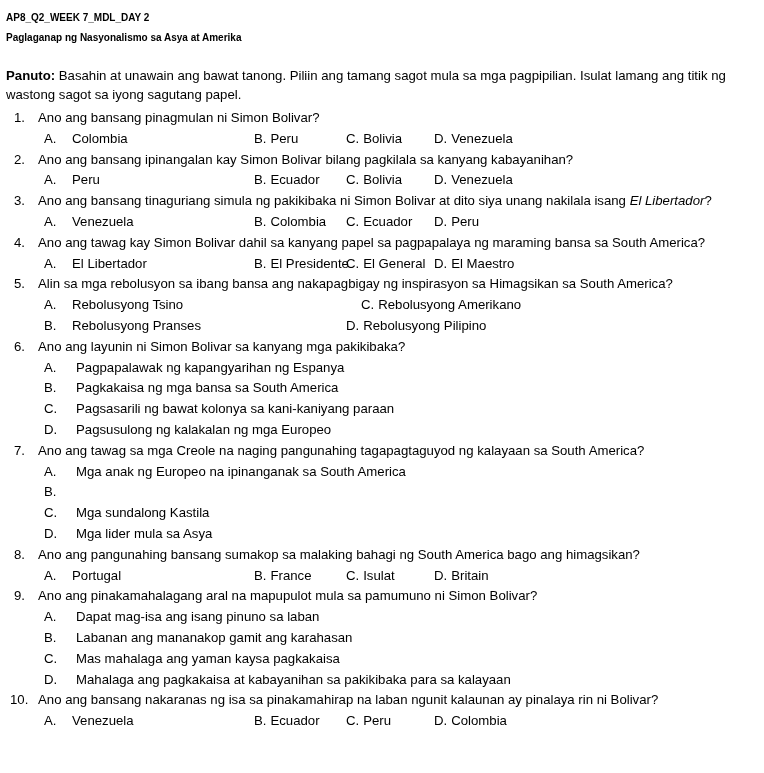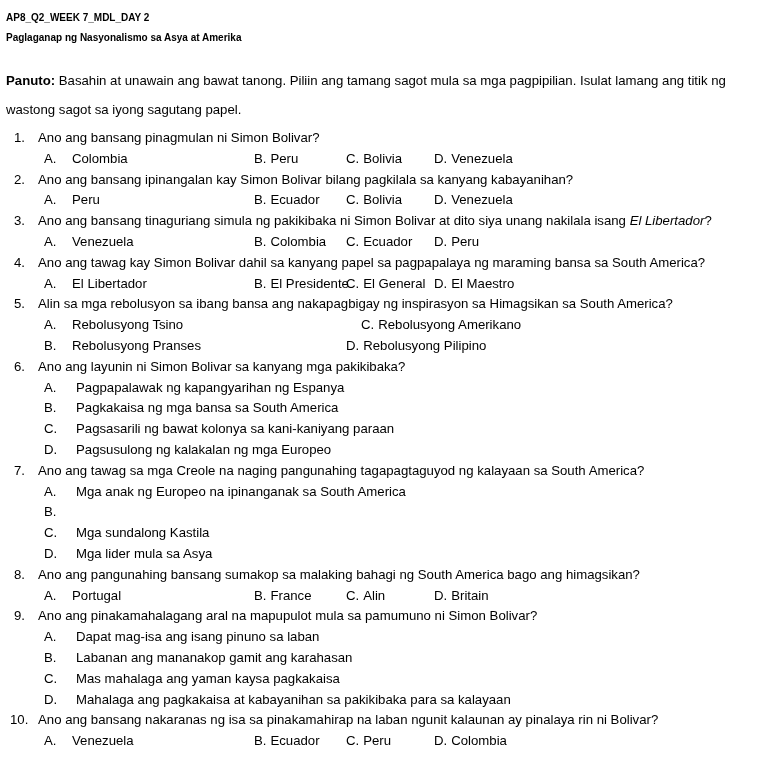--- a/index.html
+++ b/index.html
@@ -30,21 +30,21 @@
     font-size: 10px;
     line-height: 20px;
     white-space: nowrap;
   }
   .doc-subtitle { margin-bottom: 0; }
 
   
   .instructions {
     margin-top: 18px;
     margin-bottom: 4px;
-    line-height: 29px;
+    line-height: 19px;
     text-align: left;
     padding-right: 16px;
   }
   .instructions .lead { font-weight: bold; }
 
   
   .qlist { margin: 0; }
   .question-block { margin: 0; }
 
   .qrow {
@@ -243,21 +243,21 @@
         </div>
       </div>
       <div class="question-block">
         <div class="qrow">
           <div class="qnum">8.</div>
           <div class="qtext">Ano ang pangunahing bansang sumakop sa malaking bahagi ng South America bago ang himagsikan?</div>
         </div>
         <div class="choices-inline">
           <div class="ch ch-a"><span class="lbl">A.</span><span>Portugal</span></div>
           <div class="ch ch-b"><span class="lbl">B.</span><span>France</span></div>
-          <div class="ch ch-c"><span class="lbl">C.</span><span>Alin</span></div>
+          <div class="ch ch-c"><span class="lbl">C.</span><span>Isulat</span></div>
           <div class="ch ch-d"><span class="lbl">D.</span><span>Britain</span></div>
         </div>
       </div>
       <div class="question-block">
         <div class="qrow">
           <div class="qnum">9.</div>
           <div class="qtext">Ano ang pinakamahalagang aral na mapupulot mula sa pamumuno ni Simon Bolivar?</div>
         </div>
         <div class="choices-stacked">
           <div class="ch">

